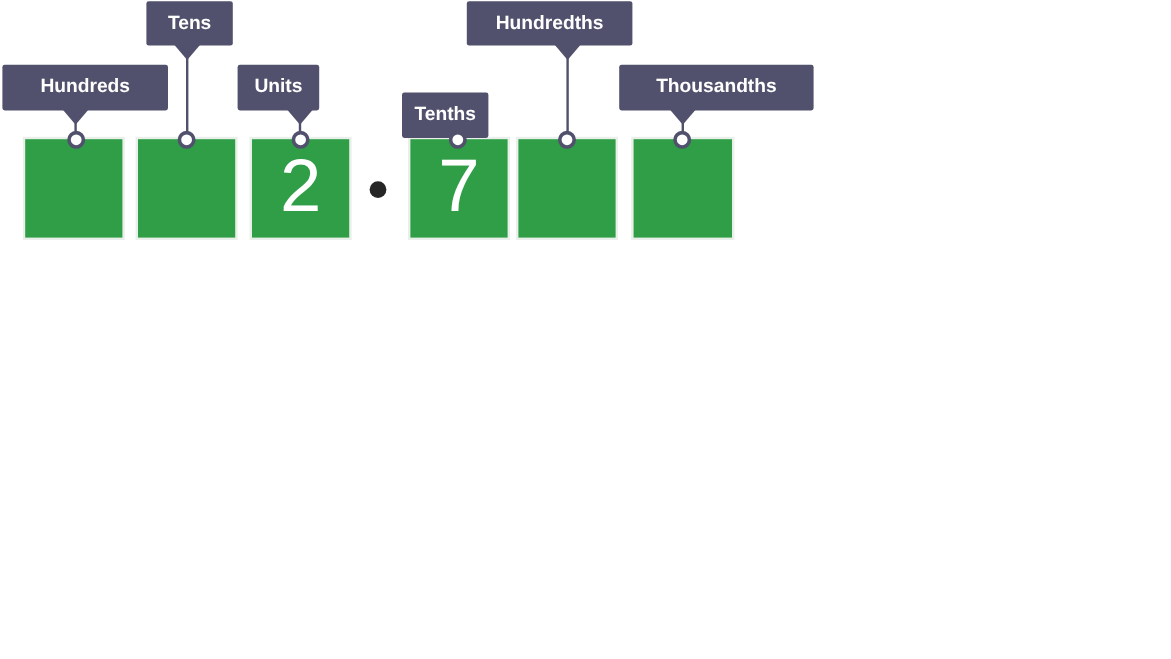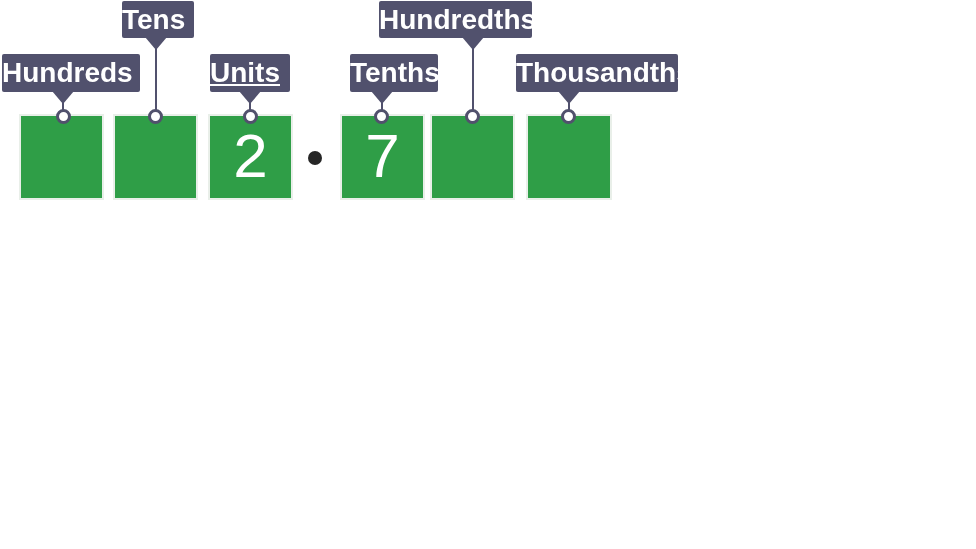--- a/index.html
+++ b/index.html
@@ -14,32 +14,32 @@
     height: 549px;
     background: #ffffff;
     overflow: hidden;
   }
   
   .plabel {
     position: absolute;
     background: #51516d;
     color: #ffffff;
     font-weight: bold;
-    font-size: 28px;
-    text-align: left;
+    font-size: 16px;
+    text-align: center;
     border-radius: 2px;
     box-sizing: border-box;
   }
   .row2 { top: 54px; height: 38px; line-height: 38px; }
   .row1 { top: 1px;  height: 37px; line-height: 37px; }
   .lbl-hundreds    { left: 2px;   width: 138px; }
   .lbl-tens        { left: 122px; width: 72px;  }
-  .lbl-units       { left: 210px; width: 80px; text-decoration: underline;  }
-  .lbl-tenths      { left: 350px; width: 88px;  }
-  .lbl-hundredths  { left: 379px; width: 153px; }
+  .lbl-units       { left: 198px; width: 68px;  }
+  .lbl-tenths      { left: 335px; width: 72px; margin-top: 23px;  }
+  .lbl-hundredths  { left: 389px; width: 138px; }
   .lbl-thousandths { left: 516px; width: 162px; }
 
   
   .tail {
     position: absolute;
     width: 0; height: 0;
     border-left: 11px solid transparent;
     border-right: 11px solid transparent;
     border-top: 13px solid #51516d;
   }

